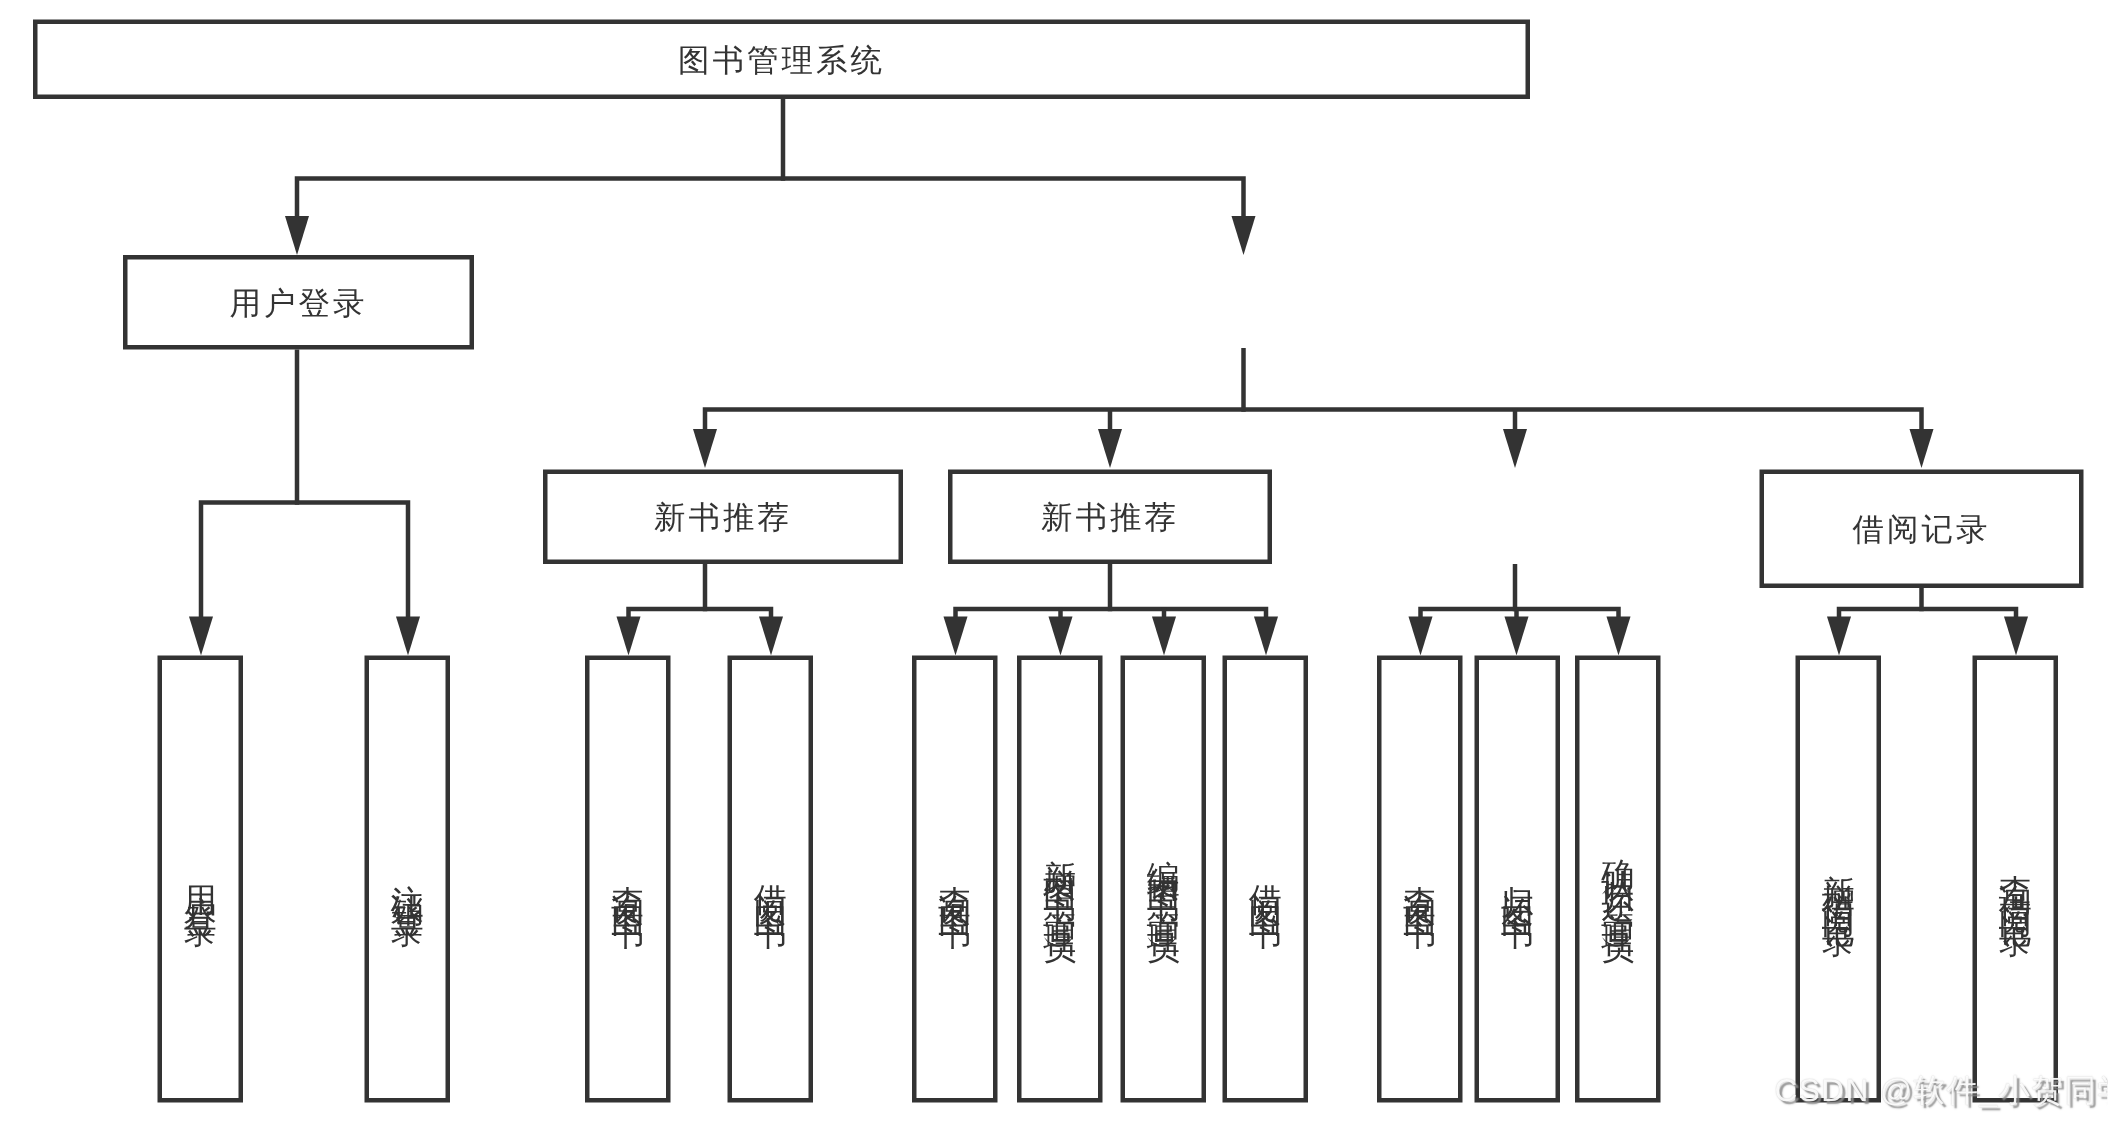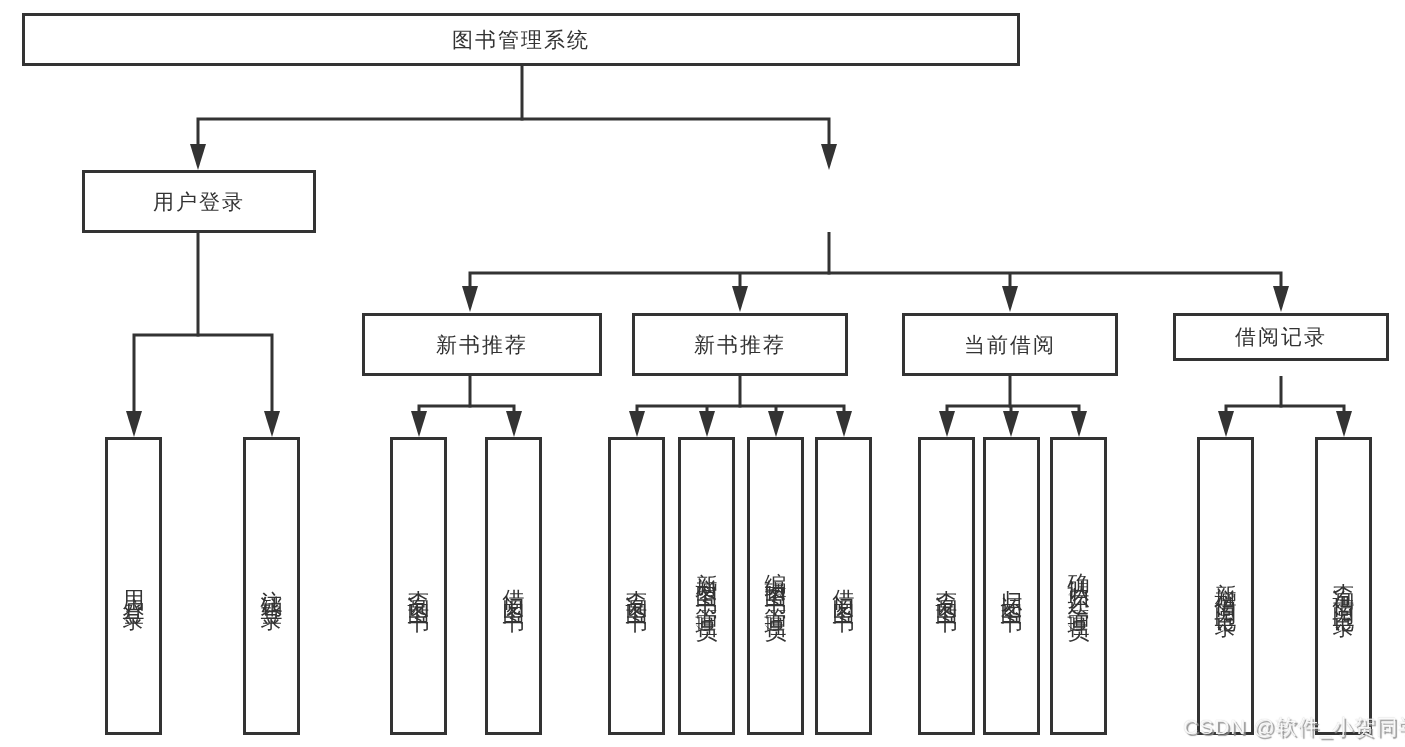--- a/index.html
+++ b/index.html
@@ -114,24 +114,21 @@
   <div class="node" style="left:82px;top:170px;width:234px;height:63px">
     <span>用户登录</span>
   </div>
 
   <div class="node" style="left:362px;top:313px;width:240px;height:63px">
     <span>新书推荐</span>
   </div>
   <div class="node" style="left:632px;top:313px;width:216px;height:63px">
     <span>新书推荐</span>
   </div>
-  <div class="node" style="left:902px;top:313px;width:216px;height:63px">
-    <span>当前借阅</span>
-  </div>
-  <div class="node" style="left:1173px;top:313px;width:216px;height:48px">
+  <div class="node" style="left:1173px;top:313px;width:216px;height:79px">
     <span>借阅记录</span>
   </div>
 
   <div class="leaf" style="left:105px">
     <span>用户登录</span>
   </div>
   <div class="leaf" style="left:243px">
     <span>注销登录</span>
   </div>
 

